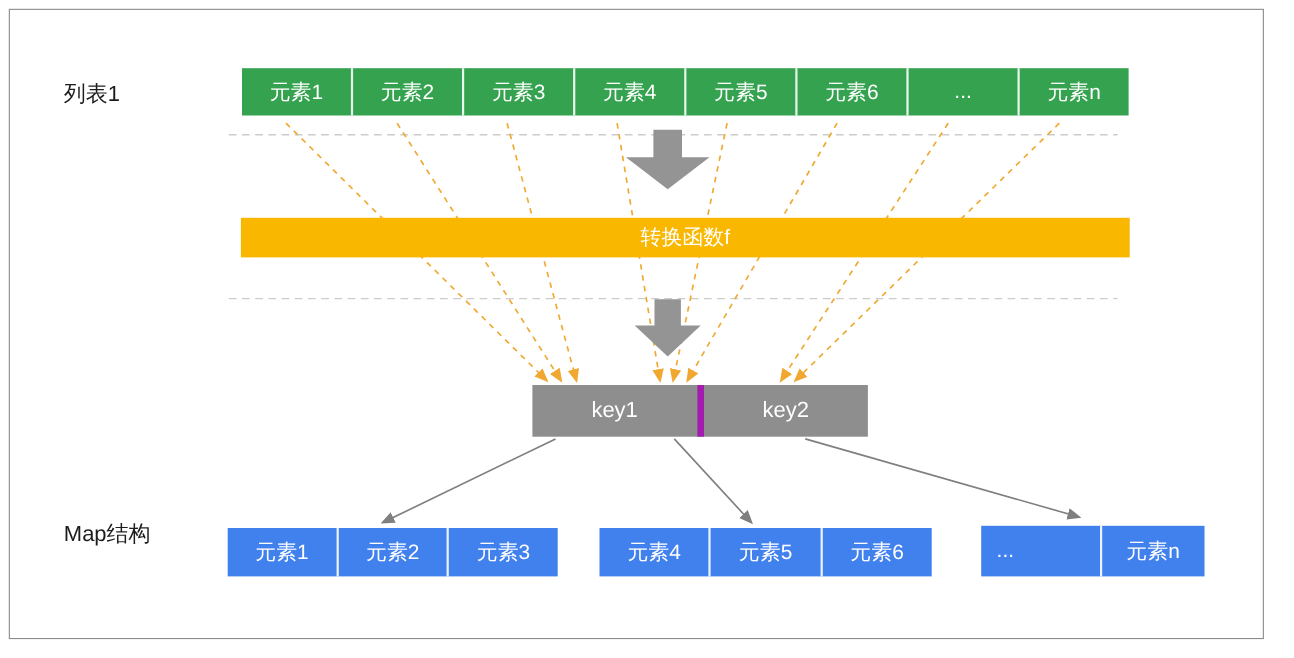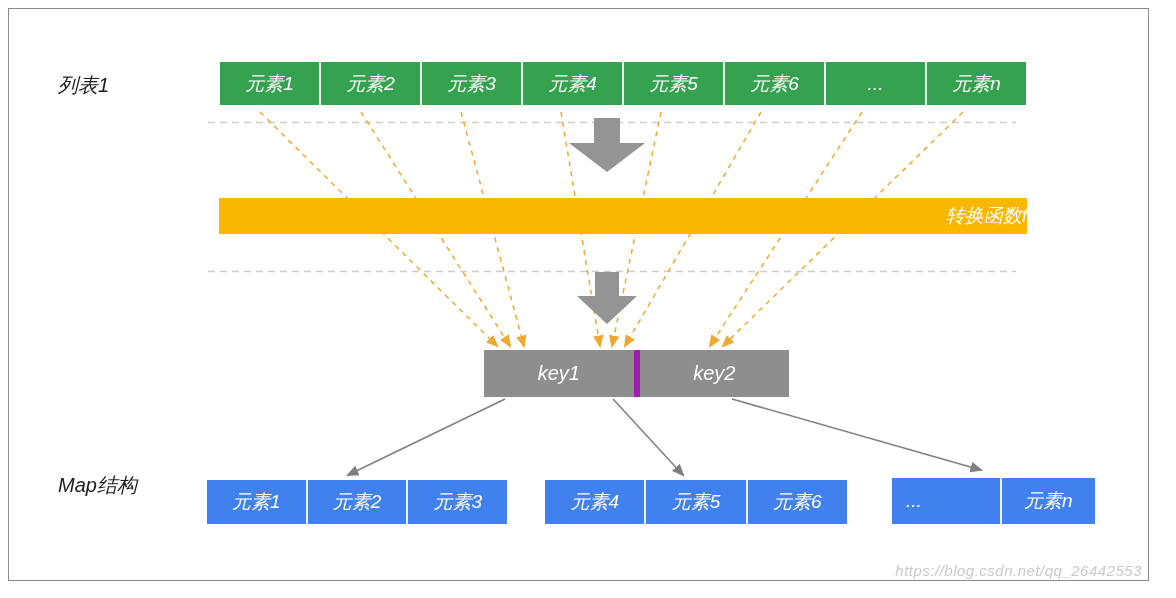--- a/index.html
+++ b/index.html
@@ -2,21 +2,20 @@
 <html><head>
 <meta charset="utf-8">
 <style>
   html,body{margin:0;padding:0;background:#ffffff;}
   .canvas{
     position:relative;
     width:1176px;height:598px;
     background:#ffffff;
     font-family:"Liberation Sans","DejaVu Sans",sans-serif;
     overflow:hidden;
-    font-style:italic;
   }
   .frame{
     position:absolute;left:8px;top:8px;width:1139px;height:571px;
     border:1px solid #8a8a8a;
   }
   .svg-layer{position:absolute;left:0;top:0;width:1176px;height:598px;z-index:1;}
   .row-label{
     position:absolute;left:58px;color:#1c1c1c;font-size:20px;z-index:3;
     white-space:nowrap;
   }
@@ -24,21 +23,21 @@
     position:absolute;display:flex;z-index:2;margin-left:12px;
   }
   .cell{
     flex:1;display:flex;align-items:center;justify-content:center;
     color:#ffffff;font-size:19px;white-space:nowrap;
   }
   .cell + .cell{border-left:2px solid rgba(255,255,255,0.9);}
   .bar-list{left:208px;top:62px;width:806px;height:43px;background:#34a24f;}
   .bar-transform{
     left:207px;top:198px;width:808px;height:36px;background:#f9b700;
-    display:flex;align-items:center;justify-content:flex-end;
+    display:flex;align-items:center;justify-content:center;
     color:#ffffff;font-size:19px;
   }
   .bar-keys{left:472px;top:350px;width:305px;height:47px;background:#8e8e8e;}
   .bar-keys .cell{font-size:20px;}
   .bar-keys .cell + .cell{border-left:6px solid #a21caf;}
   .bar-map1{left:195px;top:480px;width:300px;height:44px;background:#4181ee;}
   .bar-map2{left:533px;top:480px;width:302px;height:44px;background:#4181ee;}
   .bar-map3{left:880px;top:478px;width:203px;height:46px;background:#4181ee;}
   .align-left{justify-content:flex-start;padding-left:14px;}
   .watermark{
@@ -118,14 +117,13 @@
   <div class="bar bar-map2">
     <div class="cell">元素4</div>
     <div class="cell">元素5</div>
     <div class="cell">元素6</div>
   </div>
   <div class="bar bar-map3">
     <div class="cell align-left">...</div>
     <div class="cell">元素n</div>
   </div>
 
-  <div class="watermark">https://blog.csdn.net/qq_26442553</div>
 </div>
 
 </body></html>

